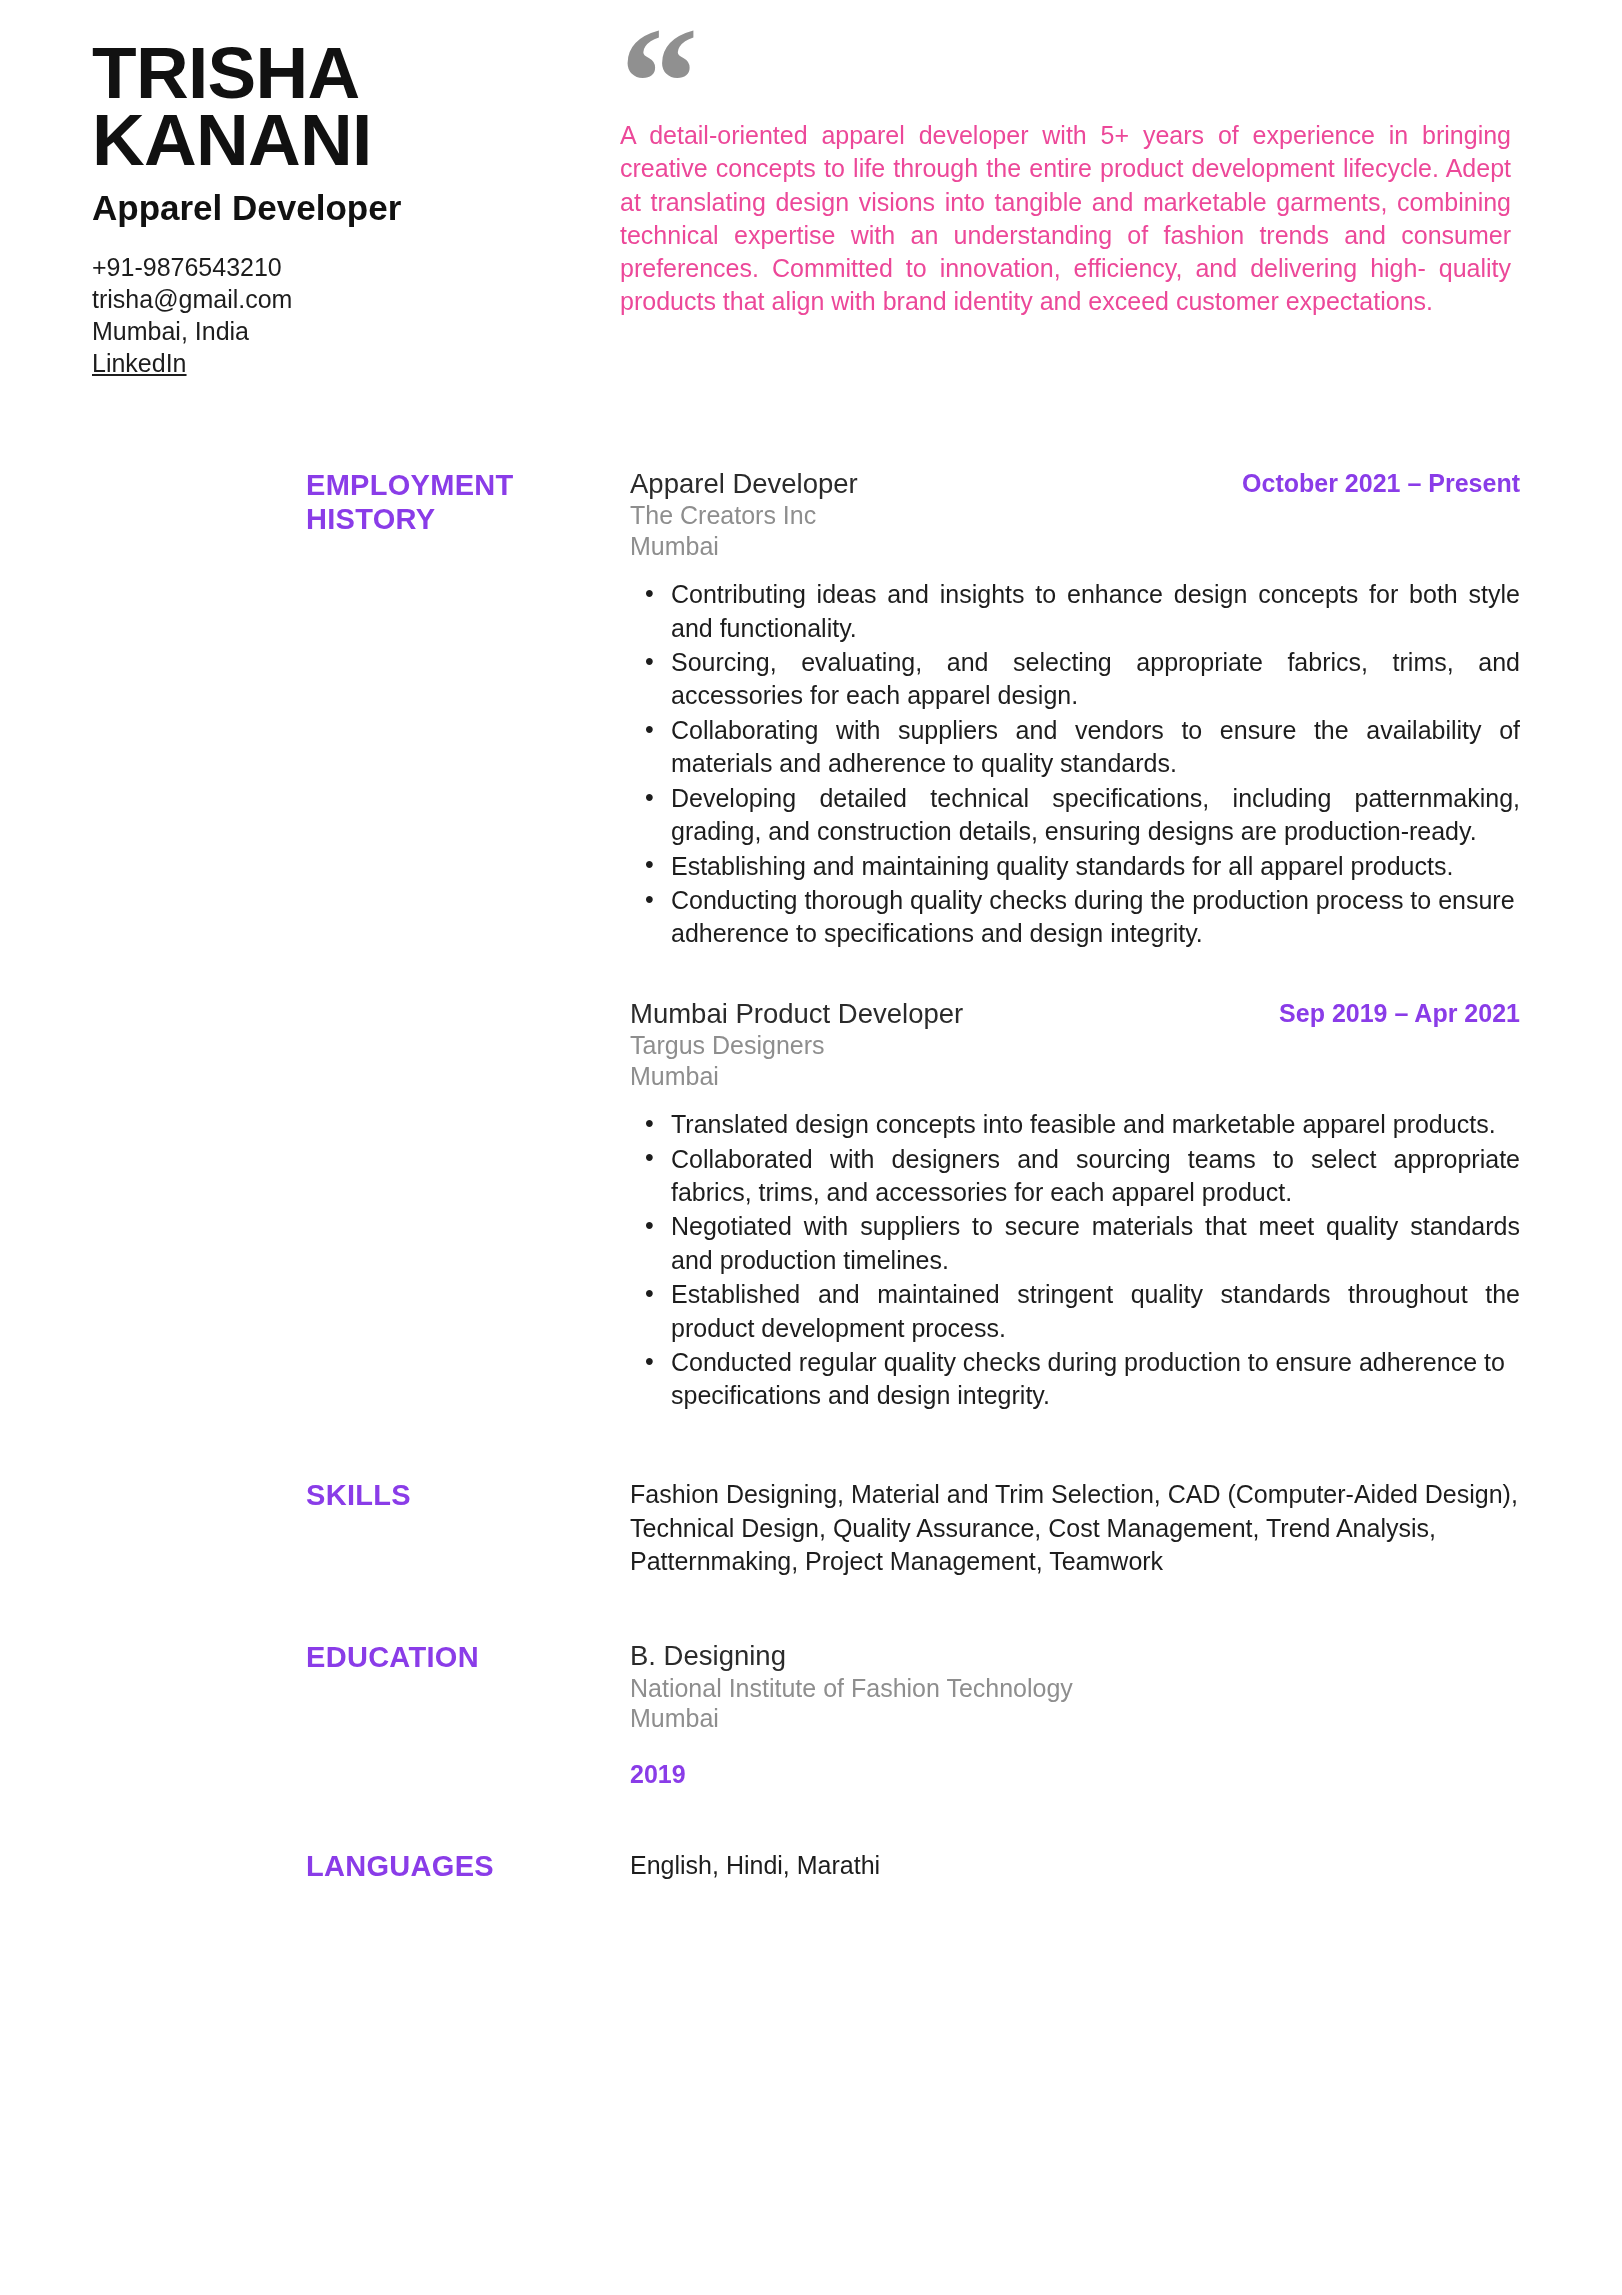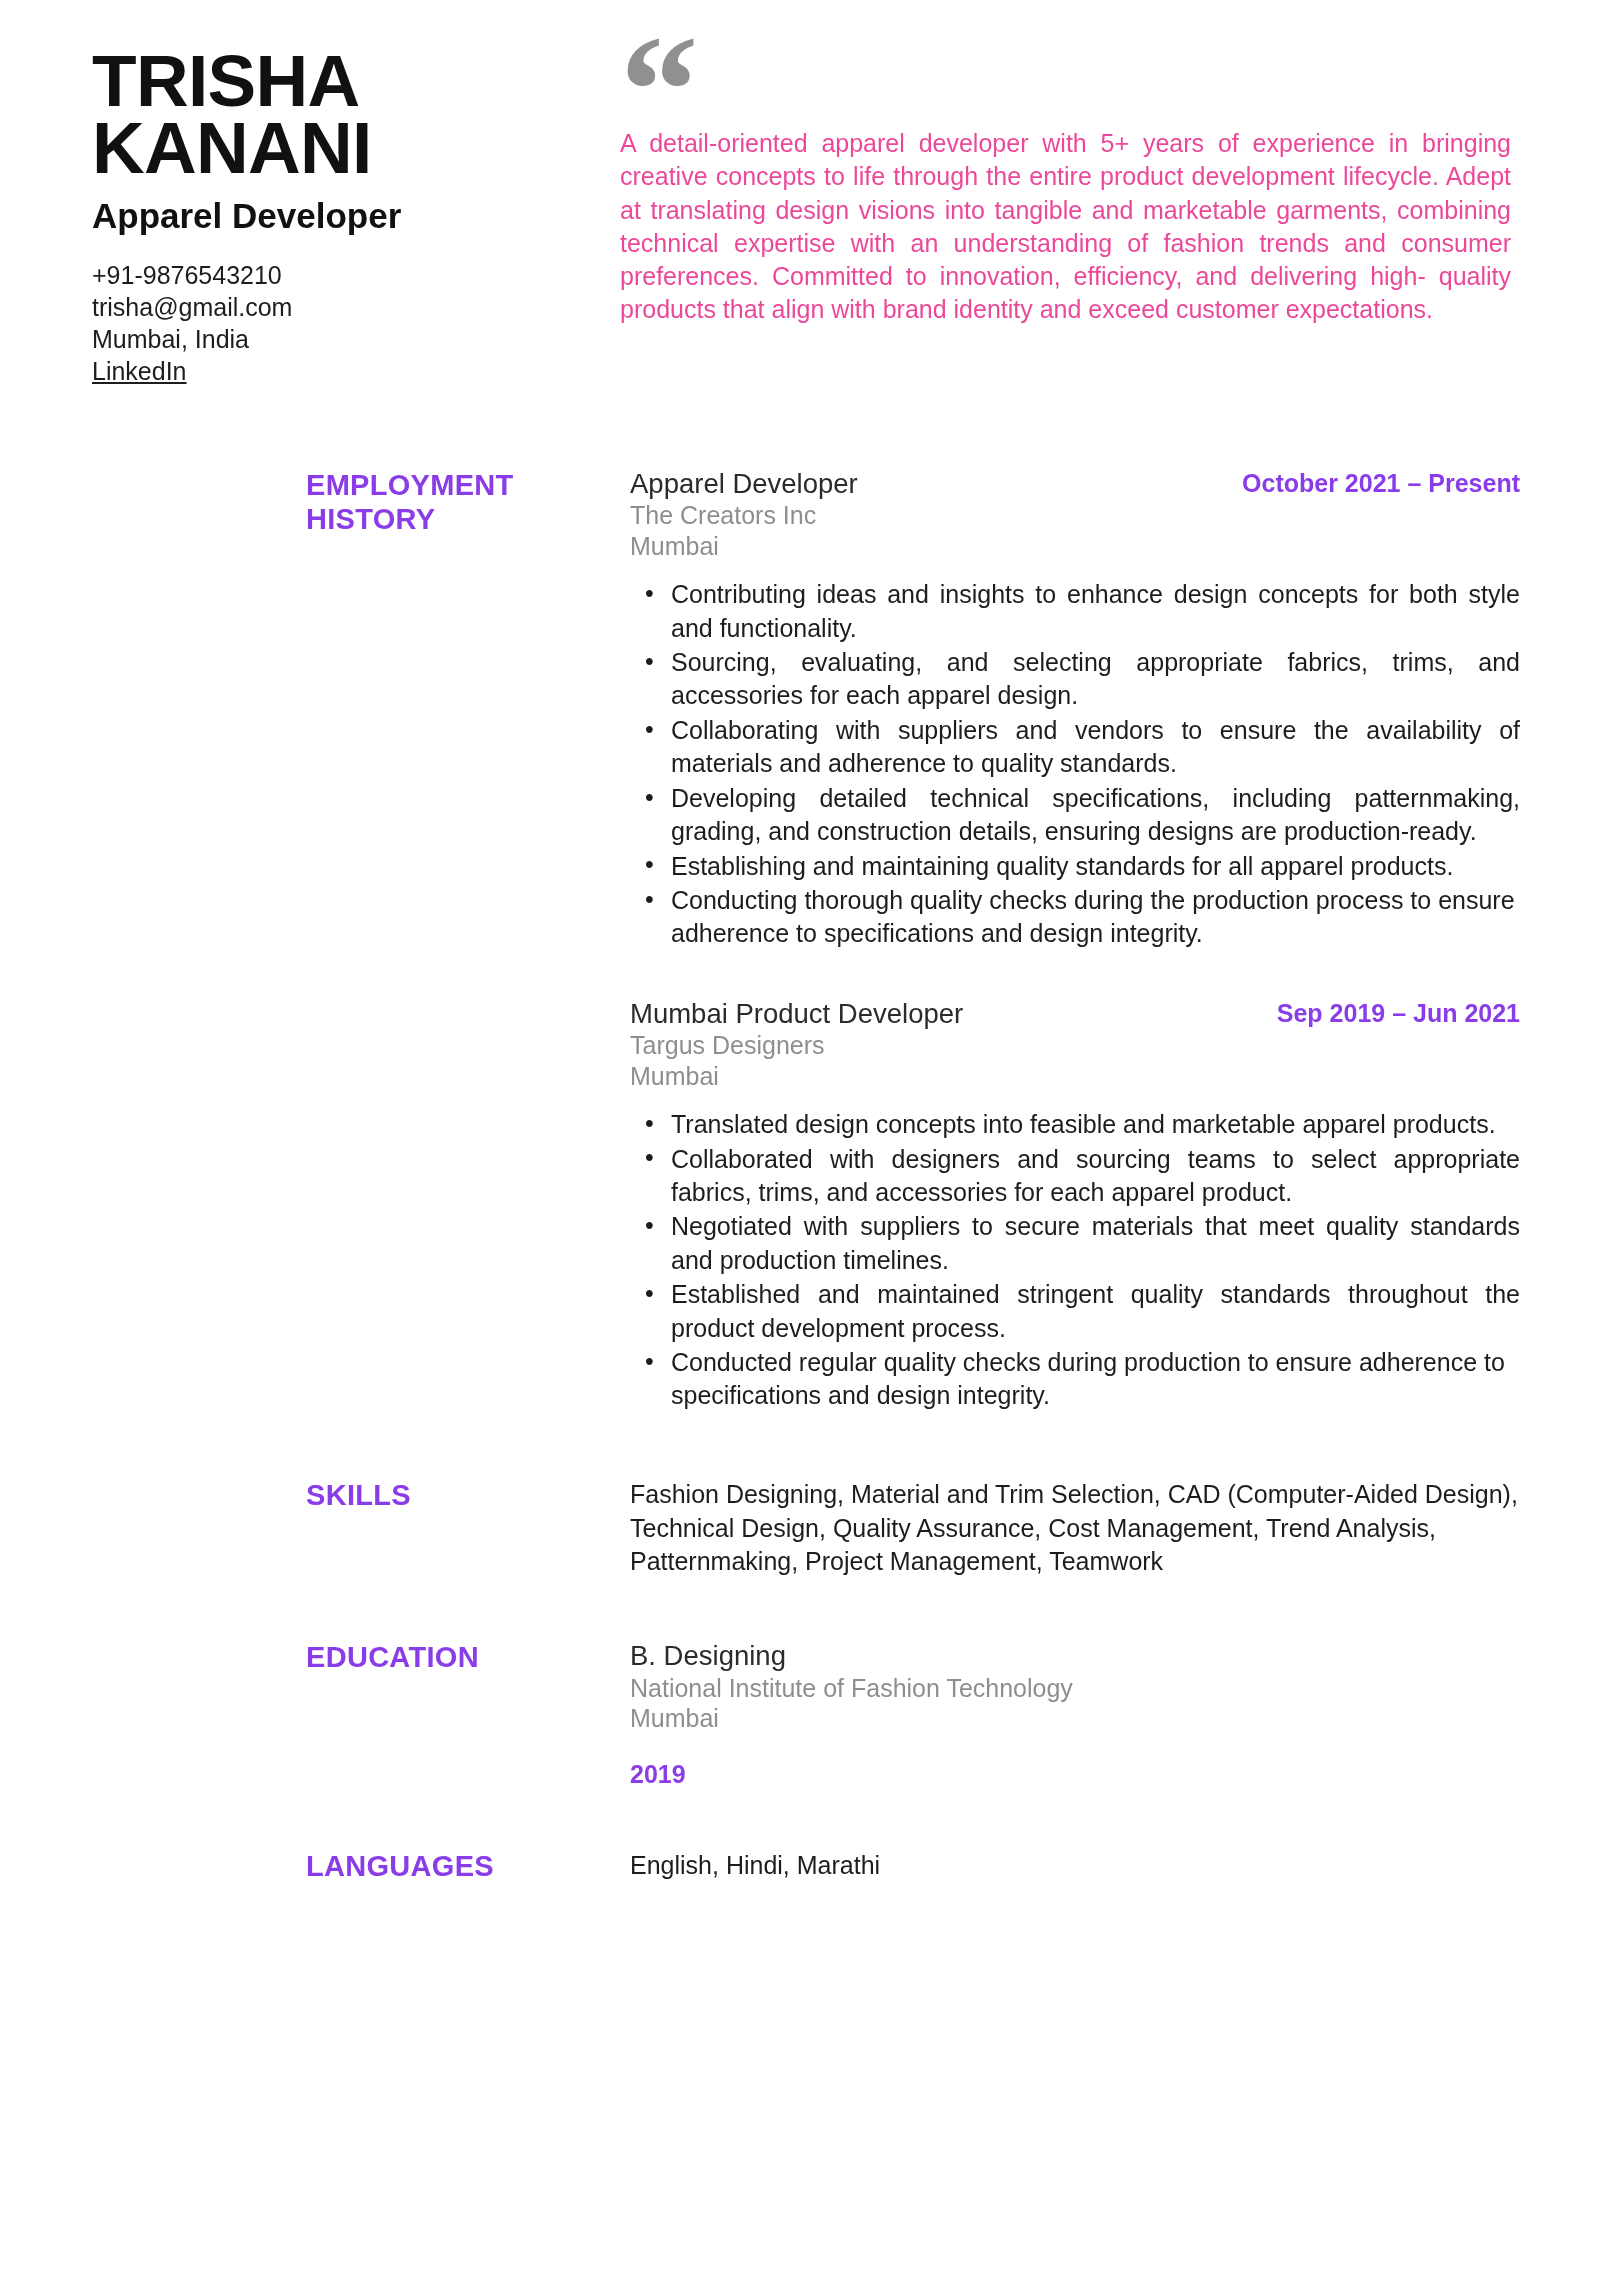--- a/index.html
+++ b/index.html
@@ -20,21 +20,21 @@
     width: 1622px;
     height: 2295px;
     background: #ffffff;
     overflow: hidden;
   }
 
   
   .header {
     position: absolute;
     left: 0;
-    top: 16px;
+    top: 8px;
     width: 1622px;
     height: 458px;
   }
 
   .identity {
     position: absolute;
     left: 92px;
     top: 31px;
     width: 510px;
   }
@@ -274,21 +274,21 @@
           </ul>
         </div>
 
         <div class="entry">
           <div class="entry-head">
             <div class="entry-headline">
               <div class="entry-title">Mumbai Product Developer</div>
               <div class="entry-org">Targus Designers</div>
               <div class="entry-loc">Mumbai</div>
             </div>
-            <div class="entry-date">Sep 2019 – Jun 2021</div>
+            <div class="entry-date">Sep 2019 – Apr 2021</div>
           </div>
           <ul class="bullets">
             <li>Translated design concepts into feasible and marketable apparel products.</li>
             <li>Collaborated with designers and sourcing teams to select appropriate fabrics, trims, and accessories for each apparel product.</li>
             <li>Negotiated with suppliers to secure materials that meet quality standards and production timelines.</li>
             <li>Established and maintained stringent quality standards throughout the product development process.</li>
             <li>Conducted regular quality checks during production to ensure adherence to specifications and design integrity.</li>
           </ul>
         </div>
 

